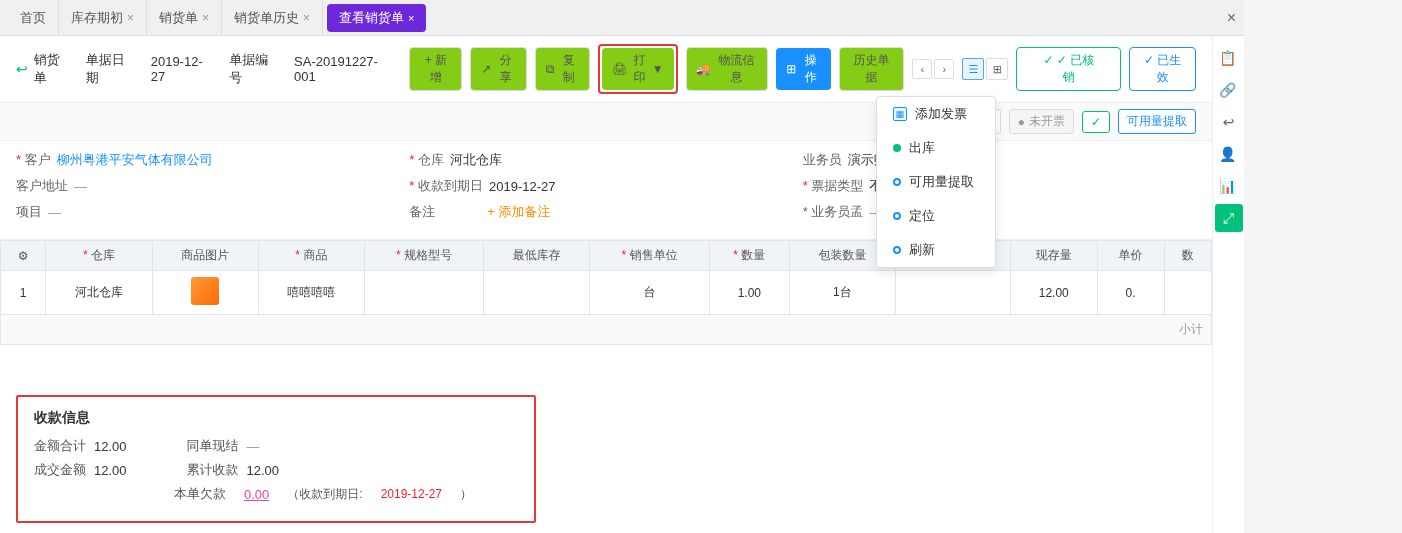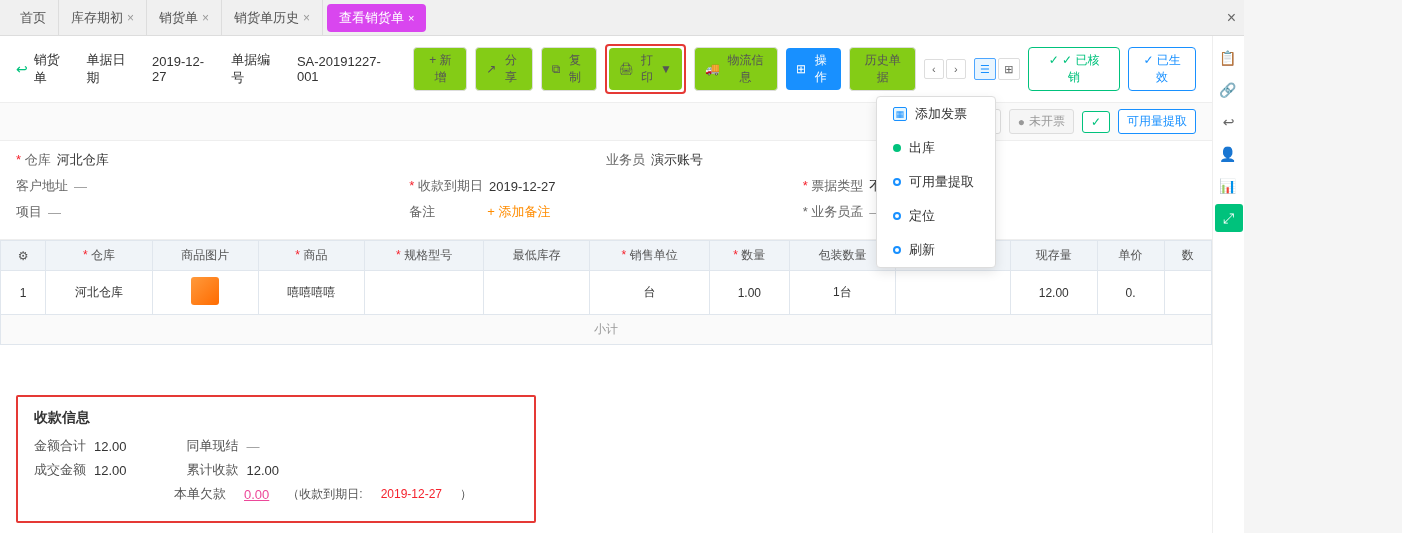--- a/index.html
+++ b/index.html
@@ -8,21 +8,21 @@
     
     .tab-bar {
       display: flex; align-items: center; background: #f0f0f0; border-bottom: 1px solid #ddd;
       padding: 0 8px; height: 36px;
     }
     .tab-item {
       display: flex; align-items: center; padding: 0 12px; height: 36px; cursor: pointer;
       font-size: 13px; color: #555; border-right: 1px solid #ddd; gap: 4px;
     }
     .tab-item .close-btn { color: #999; font-size: 12px; cursor: pointer; }
-    .tab-item.highlight { background: #d946ef; color: #fff; border-radius: 4px; margin: 4px 4px; height: 28px; padding: 0 12px; border: none; }
+    .tab-item.highlight { background: #6d28d9; color: #fff; border-radius: 4px; margin: 4px 4px; height: 28px; padding: 0 12px; border: none; }
     .tab-close { color: #fff; font-size: 11px; }
     .tab-bar-close { margin-left: auto; color: #666; cursor: pointer; font-size: 16px; }
 
     
     .main { background: #fff; height: calc(533px - 36px); display: flex; flex-direction: column; }
 
     
     .doc-header {
       display: flex; align-items: center; padding: 8px 16px; border-bottom: 1px solid #eee;
       background: #fff; gap: 16px;
@@ -33,21 +33,21 @@
     .doc-meta span { color: #333; }
     .header-actions { margin-left: auto; display: flex; align-items: center; gap: 8px; }
     .action-btn {
       display: flex; align-items: center; gap: 4px; padding: 4px 10px; border: 1px solid #ddd;
       background: #84cc16; border-radius: 4px; cursor: pointer; font-size: 12px; color: #555;
     }
     .ops-btn {
       display: flex; align-items: center; gap: 4px; padding: 4px 10px; background: #1890ff;
       color: #fff; border-radius: 4px; cursor: pointer; font-size: 12px; border: none;
     }
-    .status-btn-green { background: #fff; border: 1px solid #00c27c; color: #00c27c; border-radius: 4px; padding: 4px 16px; font-size: 12px; cursor: pointer; }
+    .status-btn-green { background: #fff; border: 1px solid #00c27c; color: #00c27c; border-radius: 4px; padding: 4px 23px; font-size: 12px; cursor: pointer; }
     .status-btn-blue { background: #fff; border: 1px solid #1890ff; color: #1890ff; border-radius: 4px; padding: 4px 10px; font-size: 12px; cursor: pointer; }
 
     
     .toolbar-row {
       display: flex; align-items: center; justify-content: flex-end; padding: 6px 16px;
       border-bottom: 1px solid #eee; gap: 8px; background: #fafafa;
     }
     .toolbar-btn {
       display: flex; align-items: center; gap: 4px; padding: 3px 8px; border: 1px solid #ddd;
       background: #fff; border-radius: 3px; cursor: pointer; font-size: 12px; color: #555;
@@ -226,20 +226,24 @@
       <button class="toolbar-btn green-outline">
         <span>✓</span>
       </button>
       <button class="toolbar-btn blue-outline">
         <span>可用量提取</span>
       </button>
     </div>
 
     <div class="form-area">
       <div class="form-row">
+        <div class="form-field">
+          <span class="form-label required">客户</span>
+          <span class="form-value link">柳州粤港平安气体有限公司</span>
+        </div>
         <div class="form-field">
           <span class="form-label required">仓库</span>
           <span class="form-value">河北仓库</span>
         </div>
         <div class="form-field">
           <span class="form-label">业务员</span>
           <span class="form-value">演示账号</span>
         </div>
       </div>
       <div class="form-row">
@@ -305,21 +309,21 @@
             <td></td>
             <td>台</td>
             <td>1.00</td>
             <td>1台</td>
             <td></td>
             <td>12.00</td>
             <td>0.</td>
             <td></td>
           </tr>
           <tr class="subtotal">
-            <td colspan="13" style="text-align:center; padding-left: 8px;">小计</td>
+            <td colspan="13" style="text-align:right; padding-left: 8px;">小计</td>
           </tr>
         </tbody>
       </table>
     </div>
 
     <div style="position: absolute; bottom: 10px; left: 16px; right: 54px;">
       <div style="border: 2px solid #e53935; border-radius: 2px; padding: 12px 16px; background: #fff; max-width: 520px;">
         <div class="bottom-title">收款信息</div>
         <div class="bottom-row">
           <div class="bottom-item">

